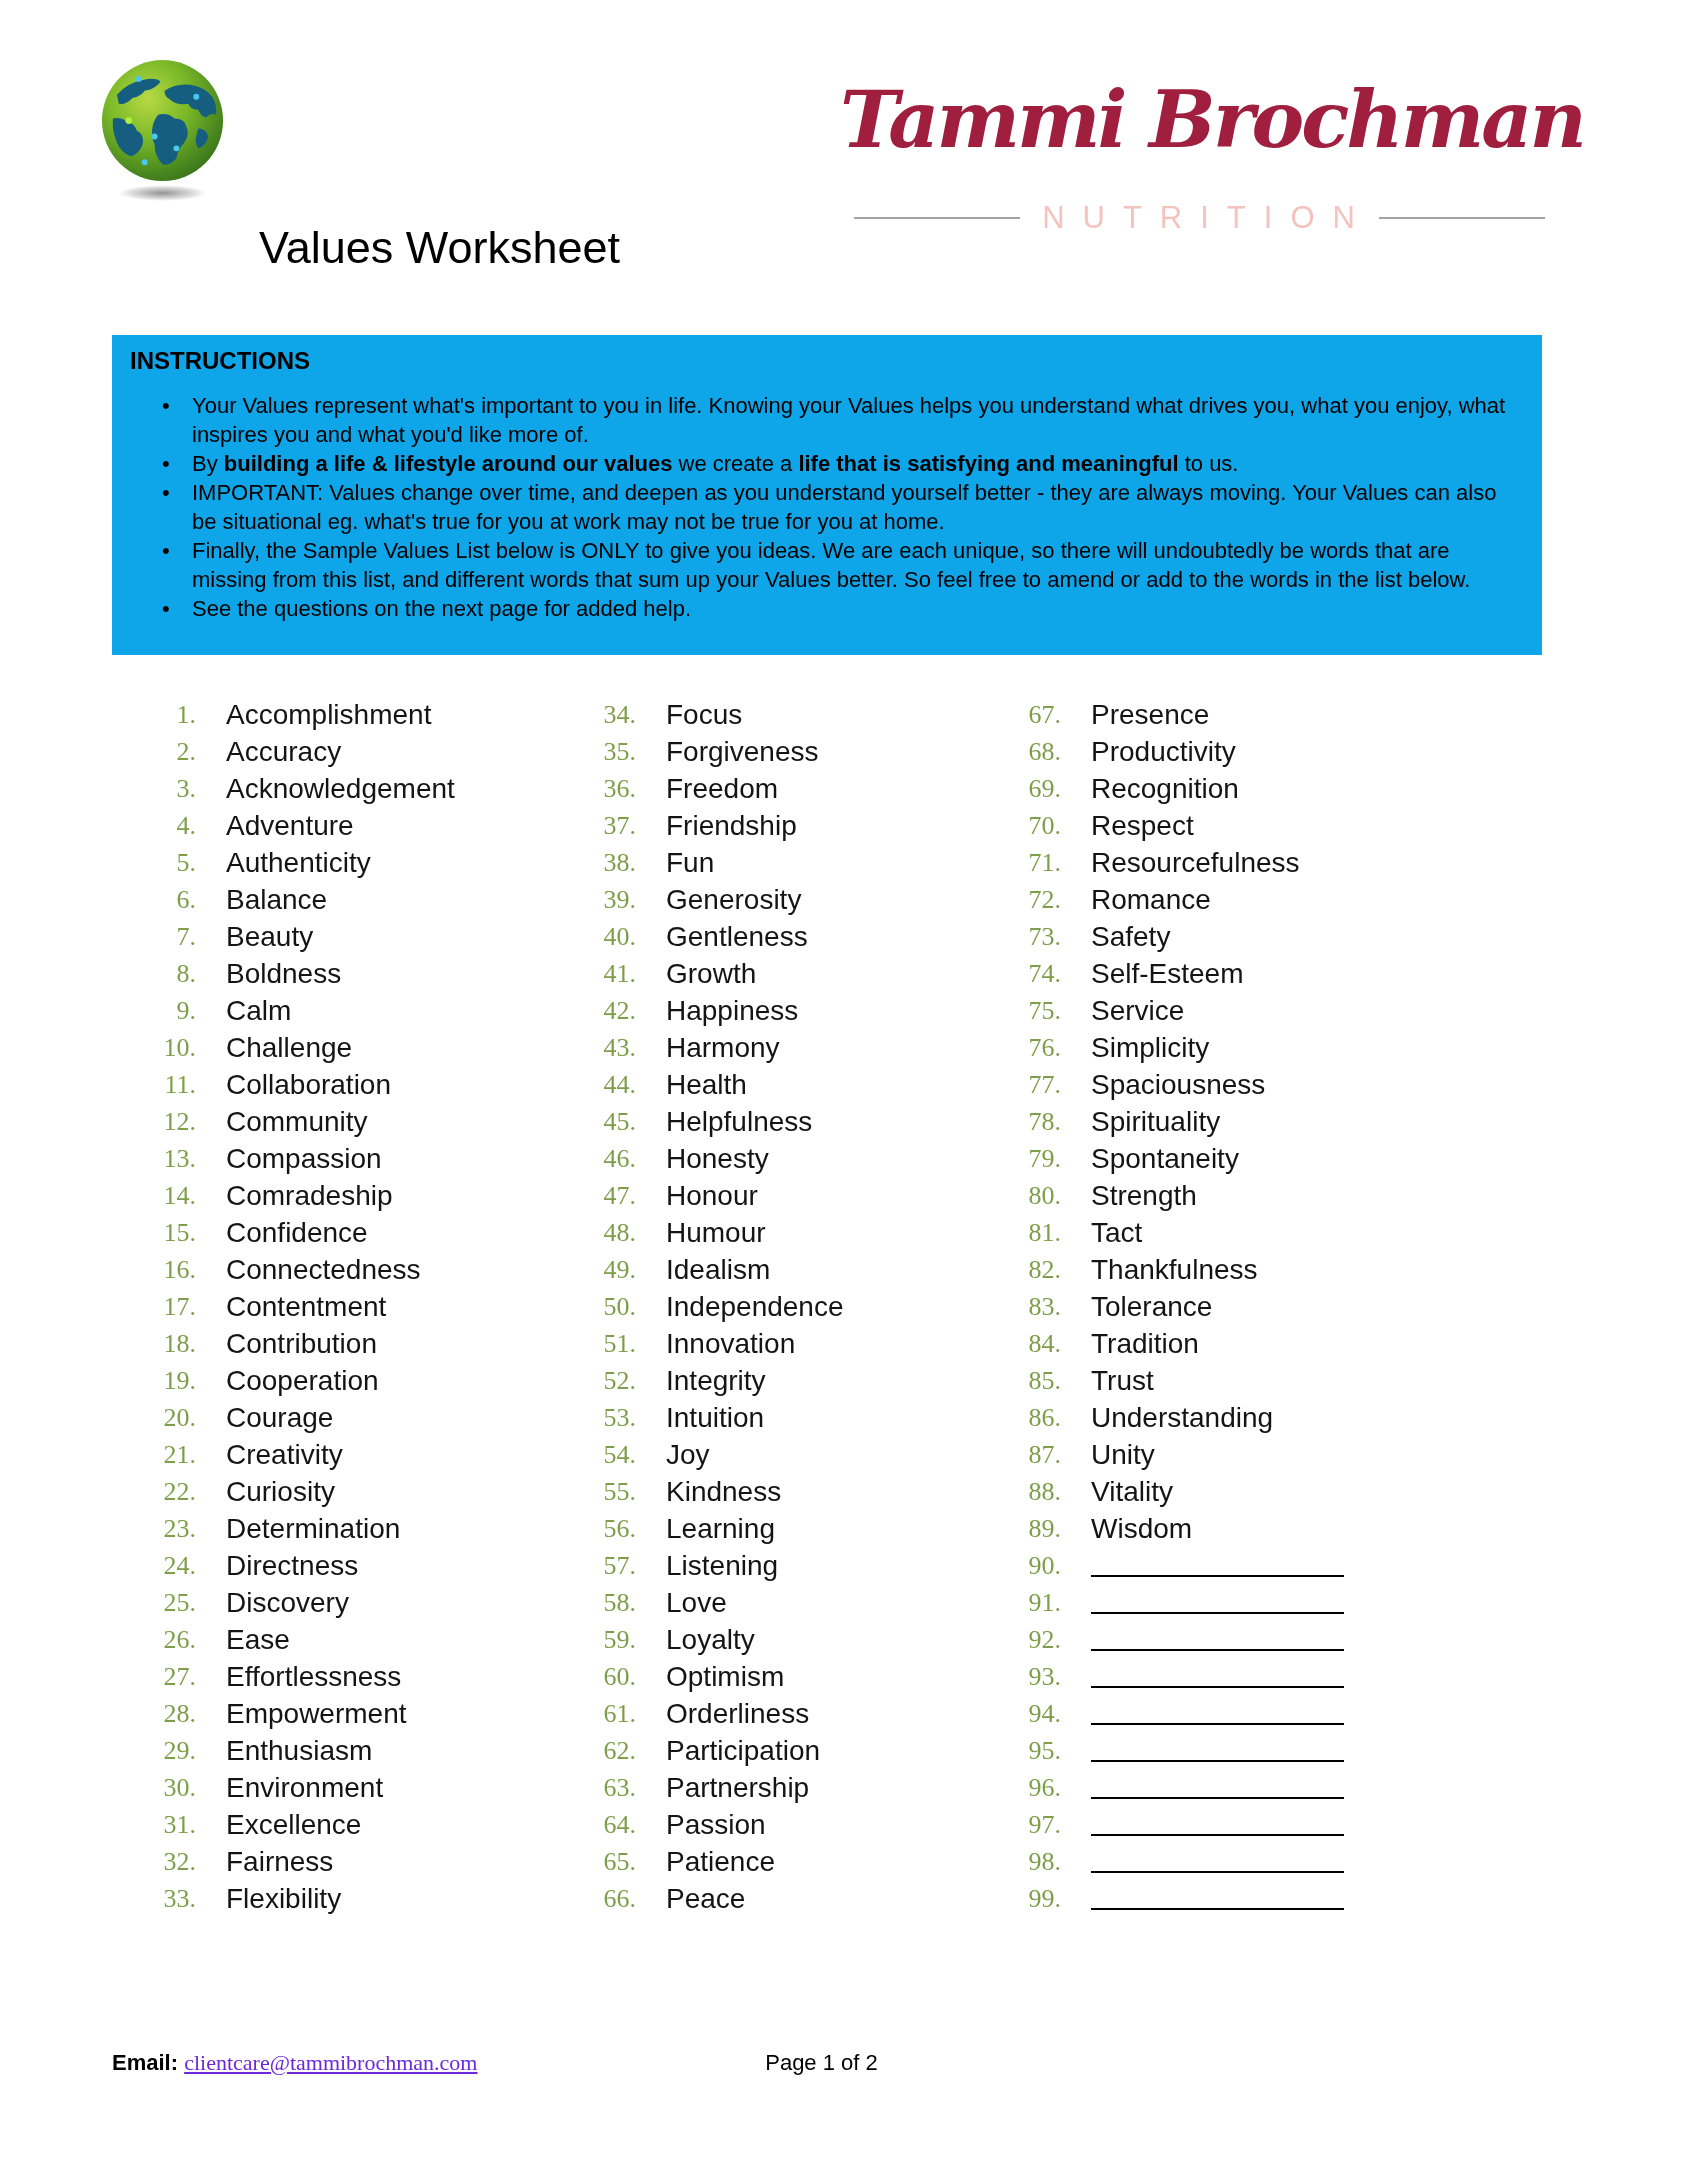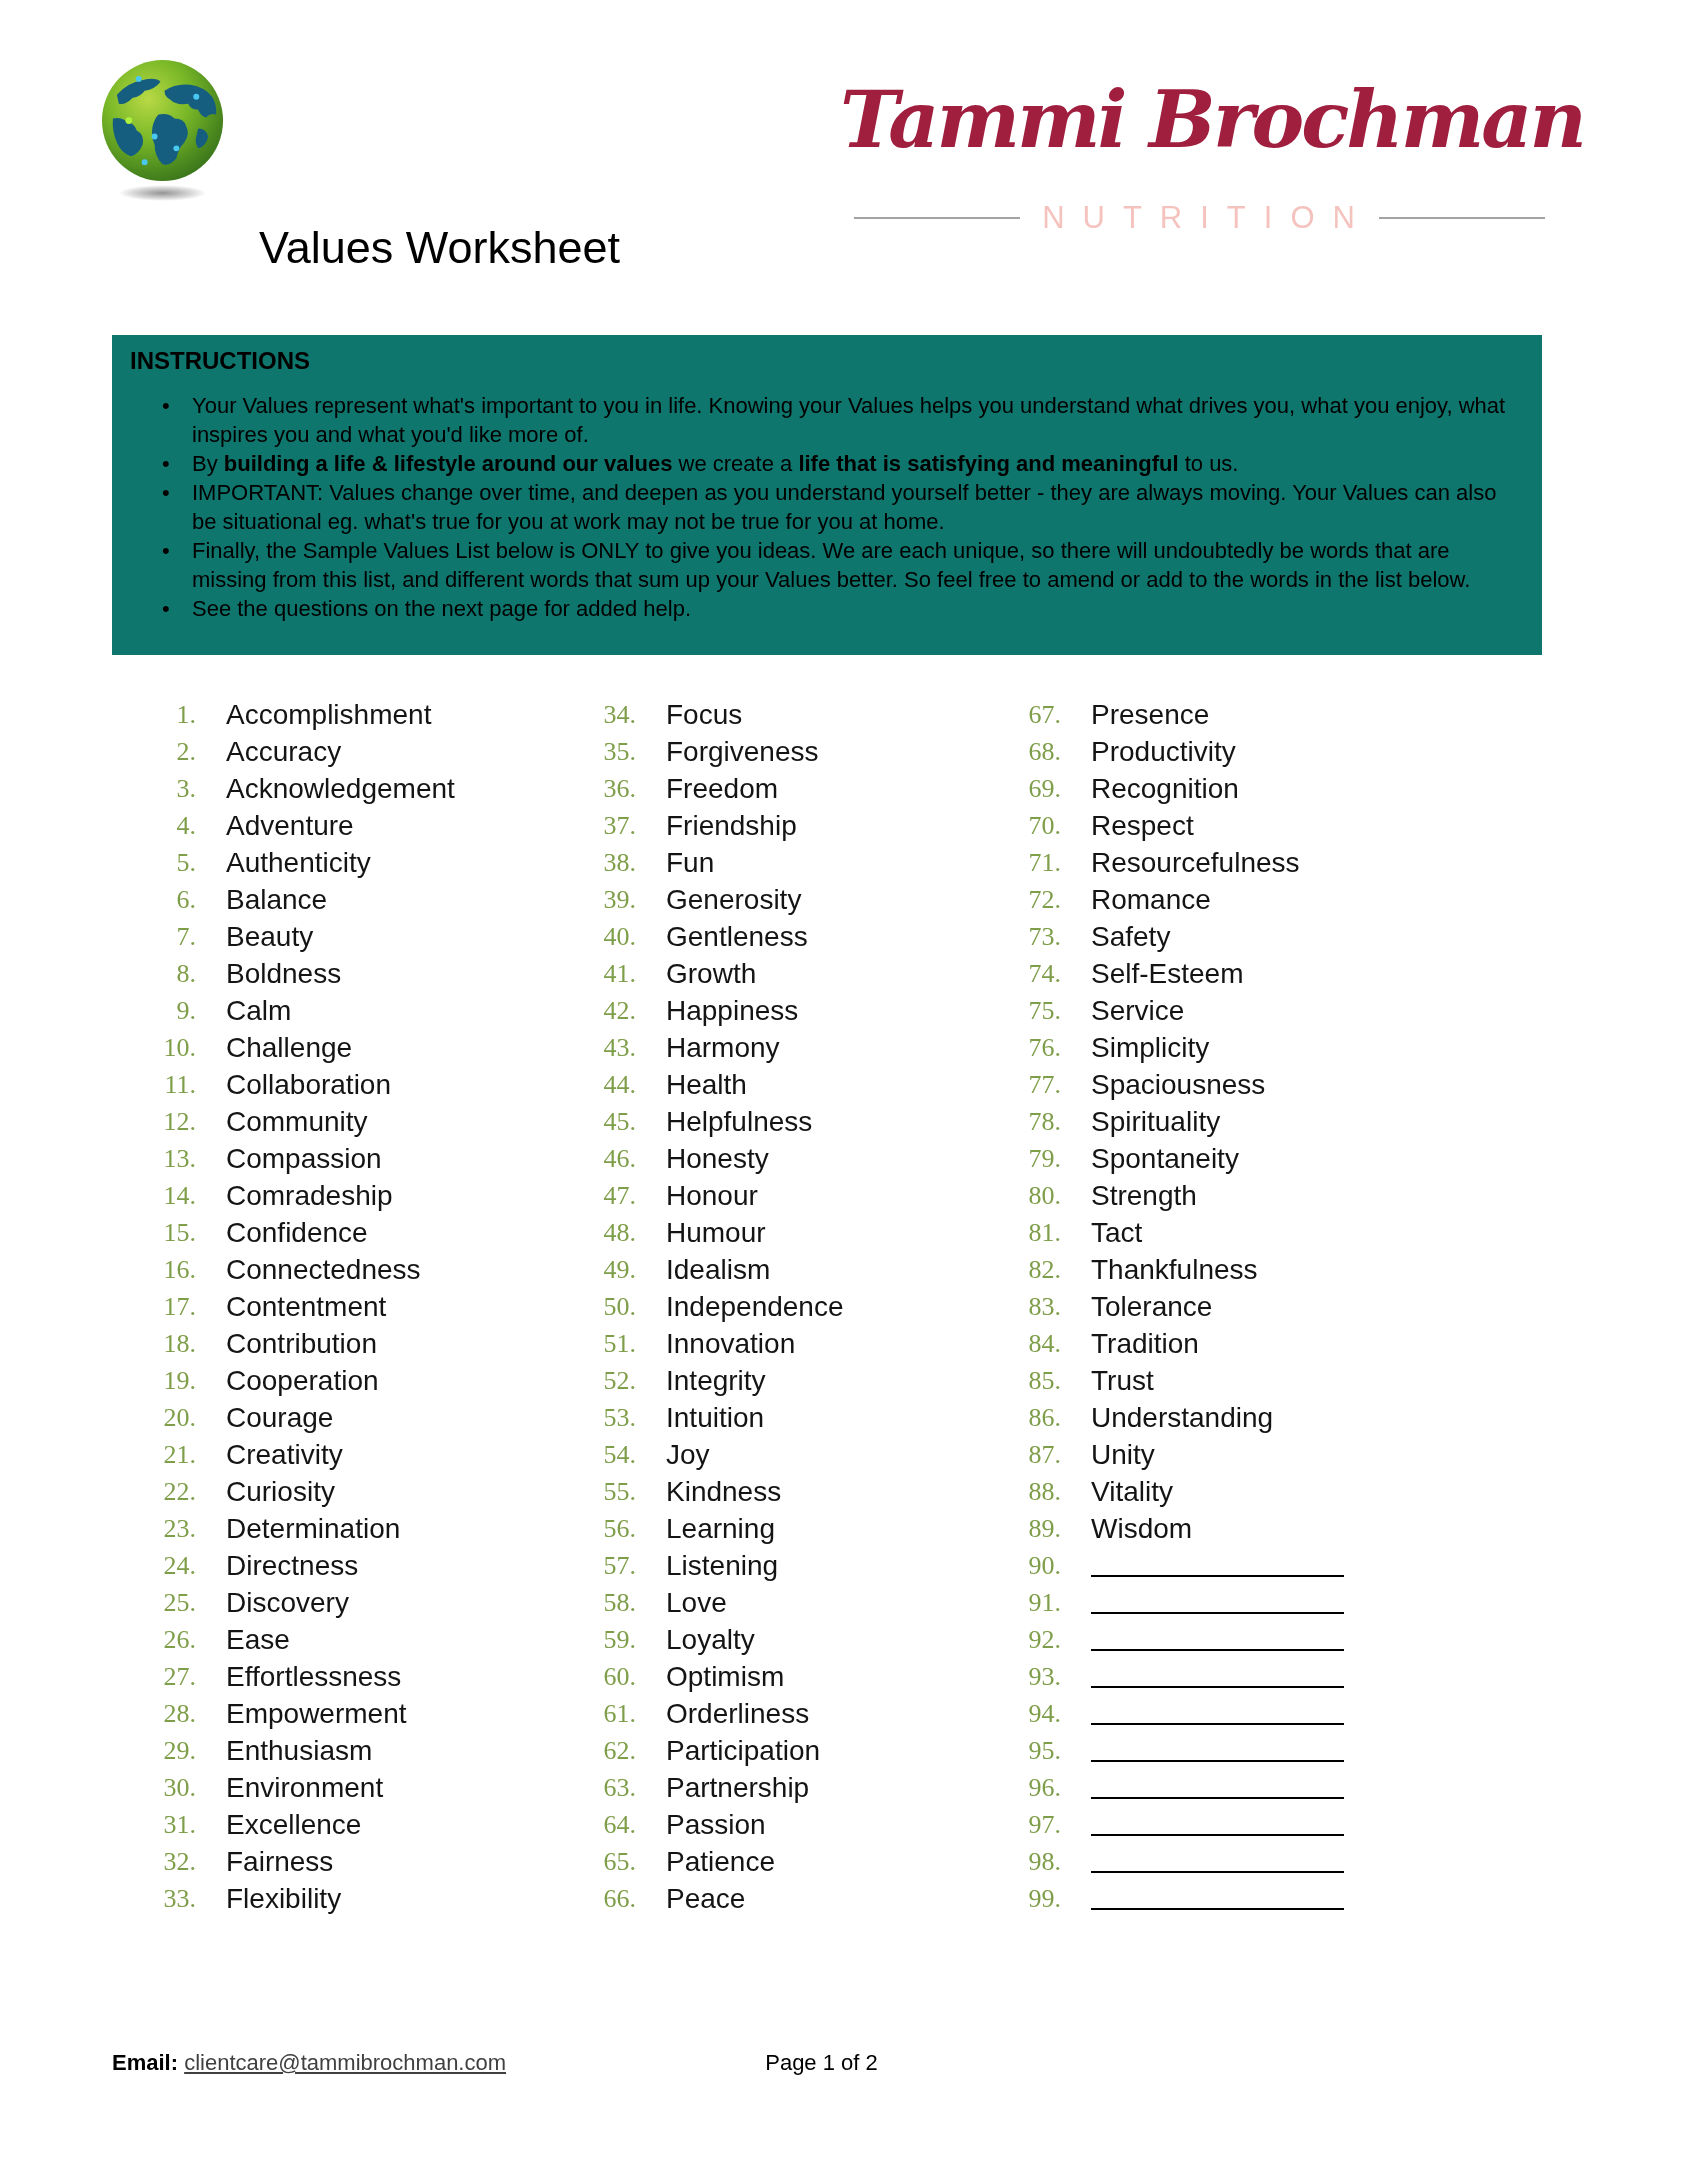--- a/index.html
+++ b/index.html
@@ -40,21 +40,21 @@
     color:#f5c3be;
     font-size:31px;font-weight:500;
     letter-spacing:18px;
     padding:0 6px 0 22px;
     white-space:nowrap;
   }
 
   
   .instructions{
     position:absolute;left:112px;top:335px;width:1430px;
-    background:#0f766e;
+    background:#0ea5e9;
     box-sizing:border-box;
     padding:12px 18px 16px 18px;
   }
   .instructions-heading{
     font-size:24px;font-weight:bold;color:#000;
     margin:0 0 4px 0;
   }
   .instructions-list{list-style:none;margin:16px;padding:0;}
   .instructions-list li{
     position:relative;
@@ -88,21 +88,21 @@
   }
   .blank-line{
     display:inline-block;
     width:253px;height:27px;
     border-bottom:2.5px solid #000;
   }
 
   
   .footer-email{position:absolute;left:112px;top:2050px;font-size:22px;color:#000;}
   .footer-email .lbl{font-weight:bold;}
-  .link{color:#404040;text-decoration:underline;cursor:pointer;}
+  .link{color:#6d28d9;text-decoration:underline;cursor:pointer;font-family:Liberation Serif, serif;}
   .footer-page{position:absolute;left:693px;top:2050px;width:257px;text-align:center;font-size:22px;color:#000;}
   .footer-right{position:absolute;right:143px;top:2043px;text-align:right;font-size:22px;line-height:30px;color:#000;}
 </style>
 </head>
 <body>
 
 <div class="page">
 
   <div class="globe-wrap">
     <svg width="131" height="145" viewBox="0 0 132 146">

